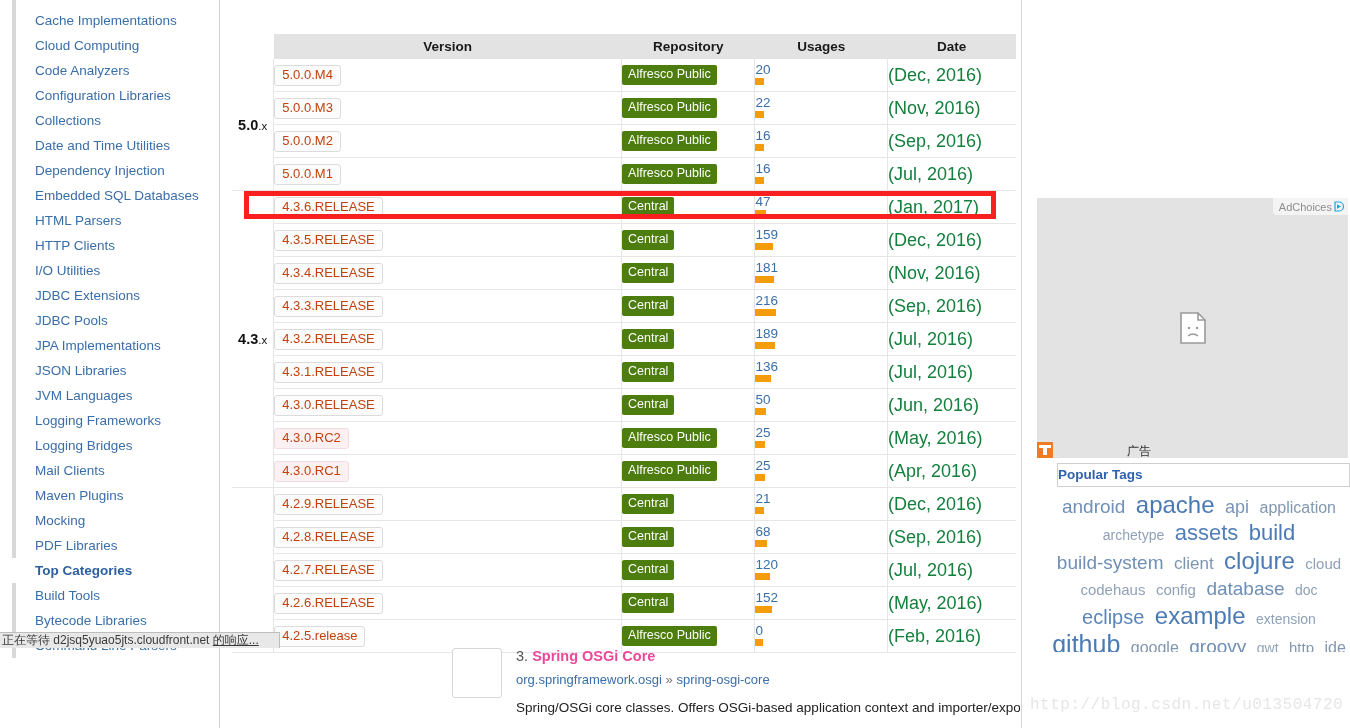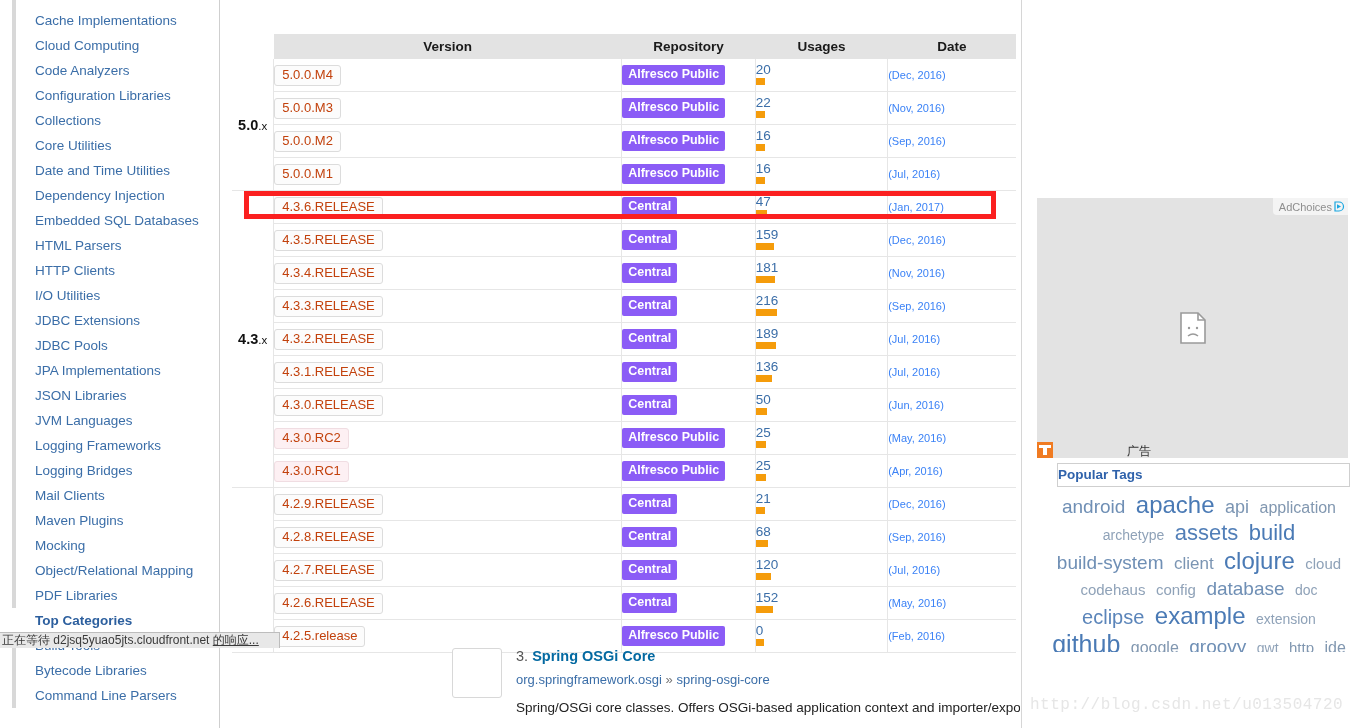--- a/index.html
+++ b/index.html
@@ -104,41 +104,41 @@
     border-bottom: none;
     font-size: 13px;
     color: #111;
   }
   td.c-group .gmaj { font-weight: bold; font-size: 14.5px; }
   td.c-group .gmin { font-size: 11.5px; }
 
   td.c-version { padding-left: 16px; border-right: 1px solid #e6e6e6; }
   td.c-repo { padding-left: 10px; border-right: 1px solid #e6e6e6; }
   td.c-usages { padding-left: 10px; border-right: 1px solid #e6e6e6; position: relative; }
-  td.c-date { padding-left: 12px; color: #3b82f6; font-size: 11px; }
+  td.c-date { padding-left: 12px; color: #15803d; font-size: 18px; }
 
   .vbadge {
     display: inline-block;
     border: 1px solid #dcdcdc;
     border-radius: 3px;
     background: #fcfcfc;
     color: #c2410c;
     font-size: 13px;
     padding: 2px 7px 3px 7px;
     line-height: 14px;
     cursor: pointer;
   }
   .vbadge.rc { background: #fdf0f3; border-color: #f0dde2; }
 
   .repo {
     display: inline-block;
-    background: #8b5cf6;
+    background: #4d7c0f;
     color: #ffffff;
     font-size: 12.5px;
-    font-weight: bold;
+    font-weight: normal;
     line-height: 15px;
     padding: 2px 6px 3px 6px;
     border-radius: 2px;
     cursor: pointer;
     white-space: nowrap;
   }
 
   .uwrap { display: block; position: relative; height: 26px; }
   .unum {
     color: #3b6ea8;
@@ -176,21 +176,21 @@
     width: 48px; height: 48px;
     border: 1px solid #d8d8d8;
     border-radius: 3px;
     background: #fff;
   }
   .res-title {
     position: absolute; left: 64px; top: 0px;
     font-size: 14.5px; color: #222;
   }
   .res-title .rnum { color: #555; font-weight: normal; }
-  .res-title .rname { font-weight: bold; color: #0369a1; cursor: pointer; margin-top: 12px; }
+  .res-title .rname { font-weight: bold; color: #ec4899; cursor: pointer; margin-top: 12px; }
   .res-coords {
     position: absolute; left: 64px; top: 24px;
     font-size: 13px; color: #3b6ea8;
   }
   .res-coords .sep { color: #777; }
   .res-coords a { color: #3b6ea8; text-decoration: none; cursor: pointer; }
   .res-desc {
     position: absolute; left: 64px; top: 52px;
     font-size: 13.5px; color: #222;
   }
@@ -289,38 +289,36 @@
     <li class="cat-item partial-top">
       
     </li>
   </ul>
   <ul class="cat-list" id="cat-main">
       <li class="cat-item"><span>Cache Implementations</span></li>
       <li class="cat-item"><span>Cloud Computing</span></li>
       <li class="cat-item"><span>Code Analyzers</span></li>
       <li class="cat-item"><span>Configuration Libraries</span></li>
       <li class="cat-item"><span>Collections</span></li>
-      <li class="cat-item"><span>Core Utilities</span></li>
       <li class="cat-item"><span>Date and Time Utilities</span></li>
       <li class="cat-item"><span>Dependency Injection</span></li>
       <li class="cat-item"><span>Embedded SQL Databases</span></li>
       <li class="cat-item"><span>HTML Parsers</span></li>
       <li class="cat-item"><span>HTTP Clients</span></li>
       <li class="cat-item"><span>I/O Utilities</span></li>
       <li class="cat-item"><span>JDBC Extensions</span></li>
       <li class="cat-item"><span>JDBC Pools</span></li>
       <li class="cat-item"><span>JPA Implementations</span></li>
       <li class="cat-item"><span>JSON Libraries</span></li>
       <li class="cat-item"><span>JVM Languages</span></li>
       <li class="cat-item"><span>Logging Frameworks</span></li>
       <li class="cat-item"><span>Logging Bridges</span></li>
       <li class="cat-item"><span>Mail Clients</span></li>
       <li class="cat-item"><span>Maven Plugins</span></li>
       <li class="cat-item"><span>Mocking</span></li>
-      <li class="cat-item"><span>Object/Relational Mapping</span></li>
       <li class="cat-item"><span>PDF Libraries</span></li>
     </ul>
   <ul class="cat-list" id="cat-after">
       <li class="cat-item heading">Top Categories</li>
       <li class="cat-item"><span>Build Tools</span></li>
       <li class="cat-item"><span>Bytecode Libraries</span></li>
       <li class="cat-item"><span>Command Line Parsers</span></li>
     </ul>
 </div>
 

